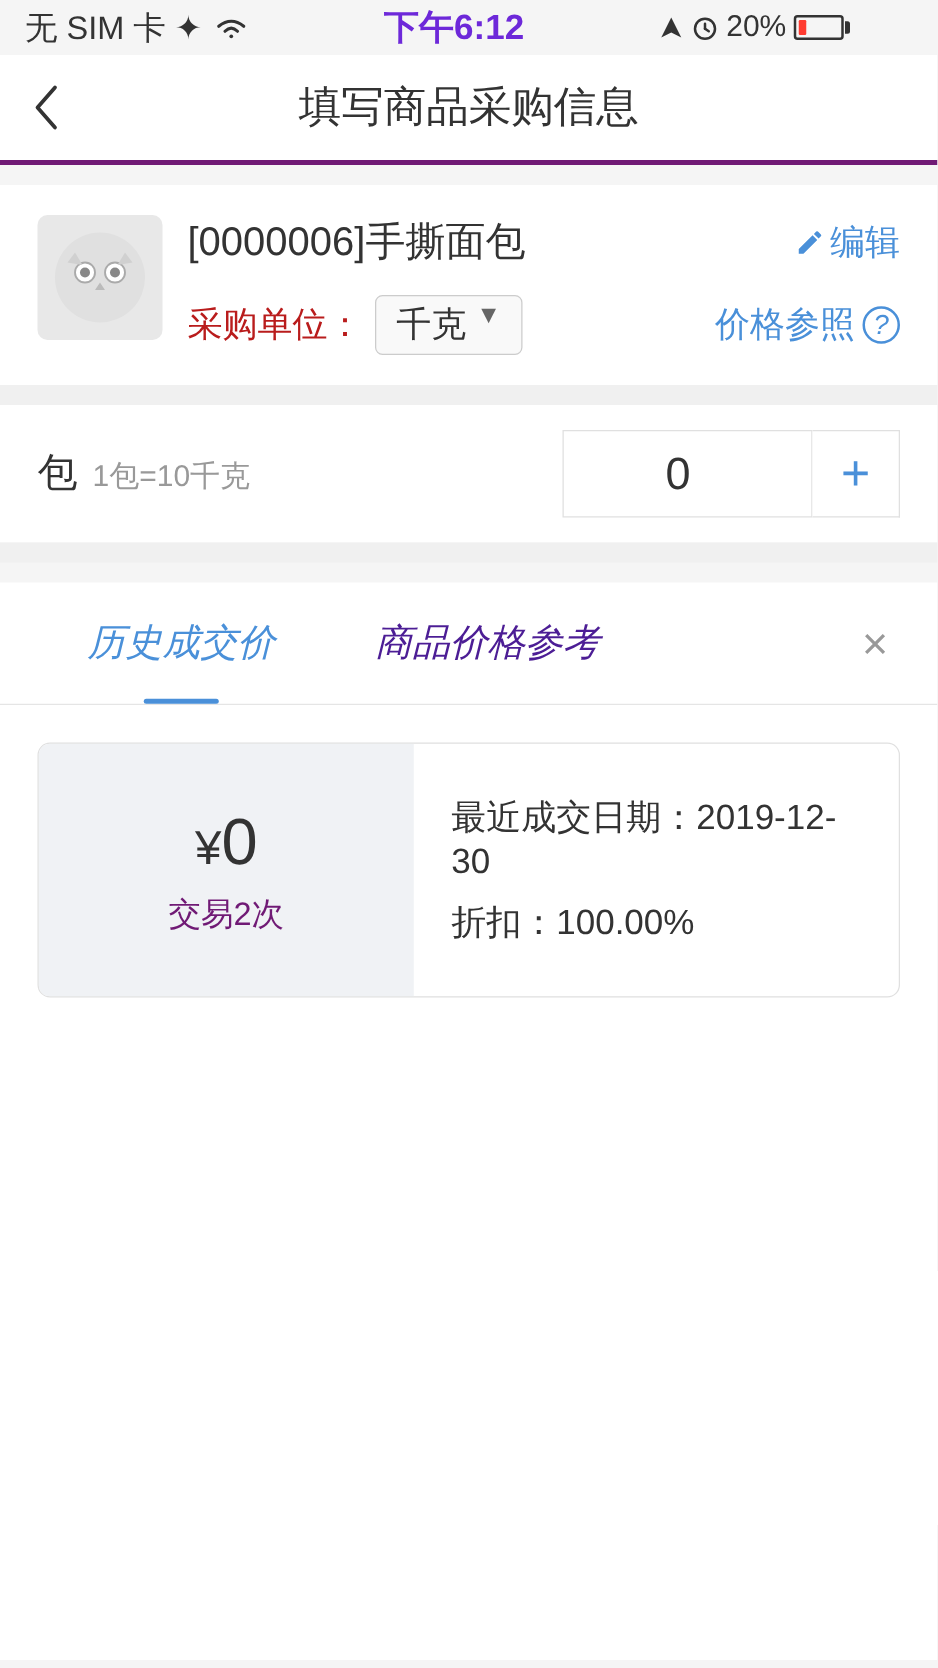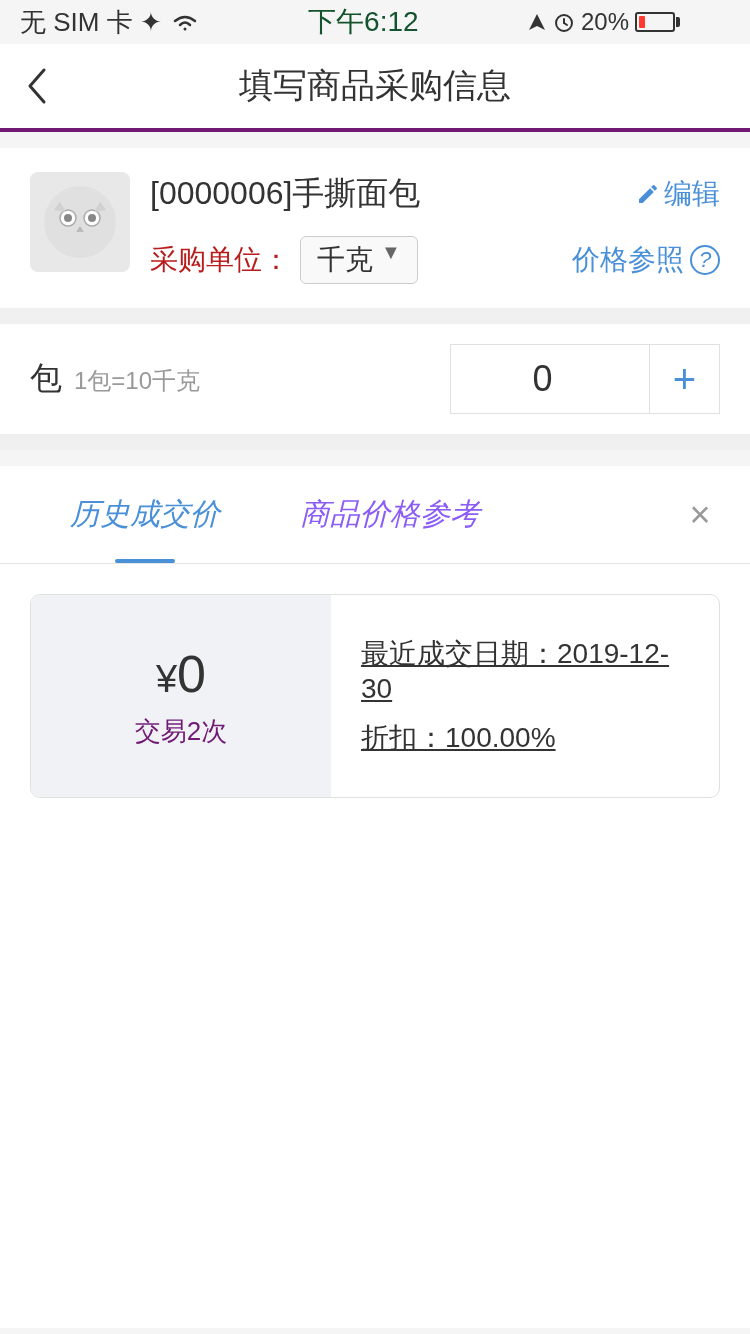--- a/index.html
+++ b/index.html
@@ -25,22 +25,22 @@
     }
     .status-left {
       display: flex;
       align-items: center;
       gap: 8px;
       font-size: 26px;
       color: #333;
     }
     .status-center {
       font-size: 28px;
-      color: #14532d;
-      font-weight: 400;
+      color: #6d28d9;
+      font-weight: 700;
     }
     .status-right {
       display: flex;
       align-items: center;
       gap: 6px;
       font-size: 24px;
       color: #333;
     }
     .battery-icon {
       display: inline-flex;
@@ -255,21 +255,21 @@
       padding: 0 30px;
       font-style: italic;
     }
     .tab-items {
       display: flex;
       gap: 0;
     }
     .tab-item {
       padding: 28px 40px;
       font-size: 30px;
-      color: #8b5cf6;
+      color: #4c1d95;
       cursor: pointer;
       position: relative;
     }
     .tab-item.active {
       color: #4a90d9;
       font-weight: 500;
     }
     .tab-item.active::after {
       content: '';
       position: absolute;
@@ -326,21 +326,20 @@
       flex: 1;
       padding: 40px 30px;
       display: flex;
       flex-direction: column;
       justify-content: center;
       gap: 14px;
     }
     .history-detail-row {
       font-size: 28px;
       color: #333;
-      text-decoration: underline;
     }
 
     
     .empty-area {
       background: #fff;
       flex: 1;
       min-height: 500px;
     }
   </style>
 </head>

